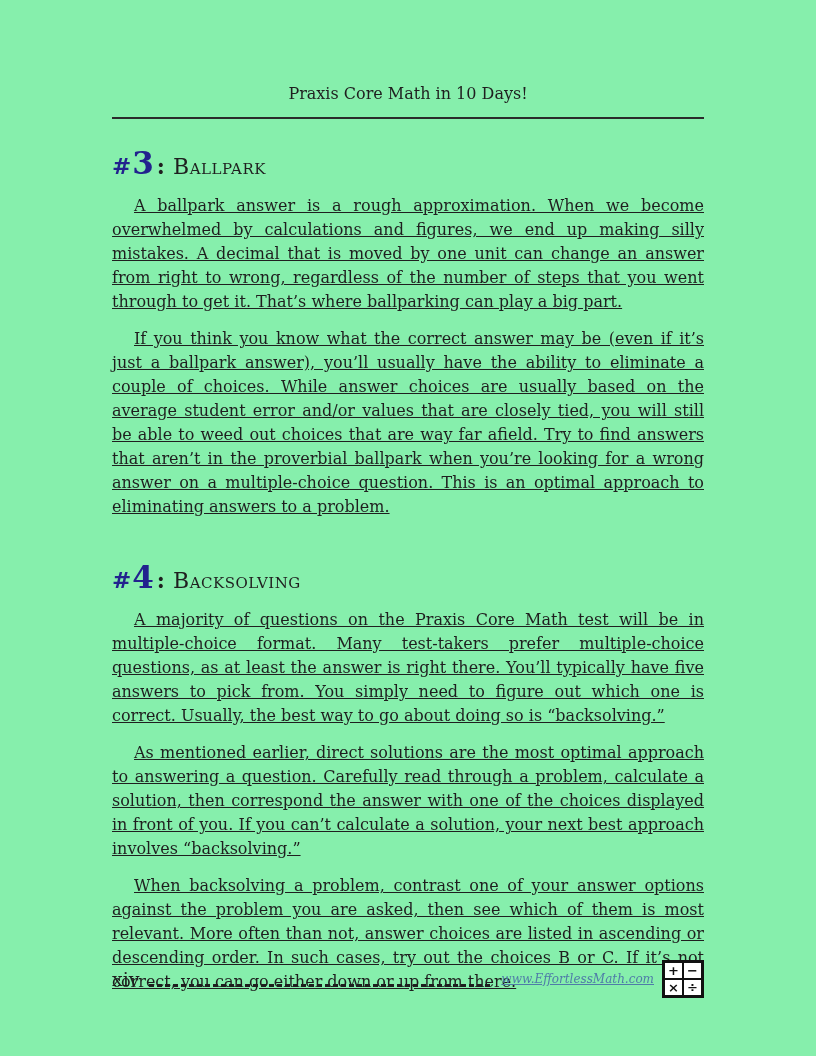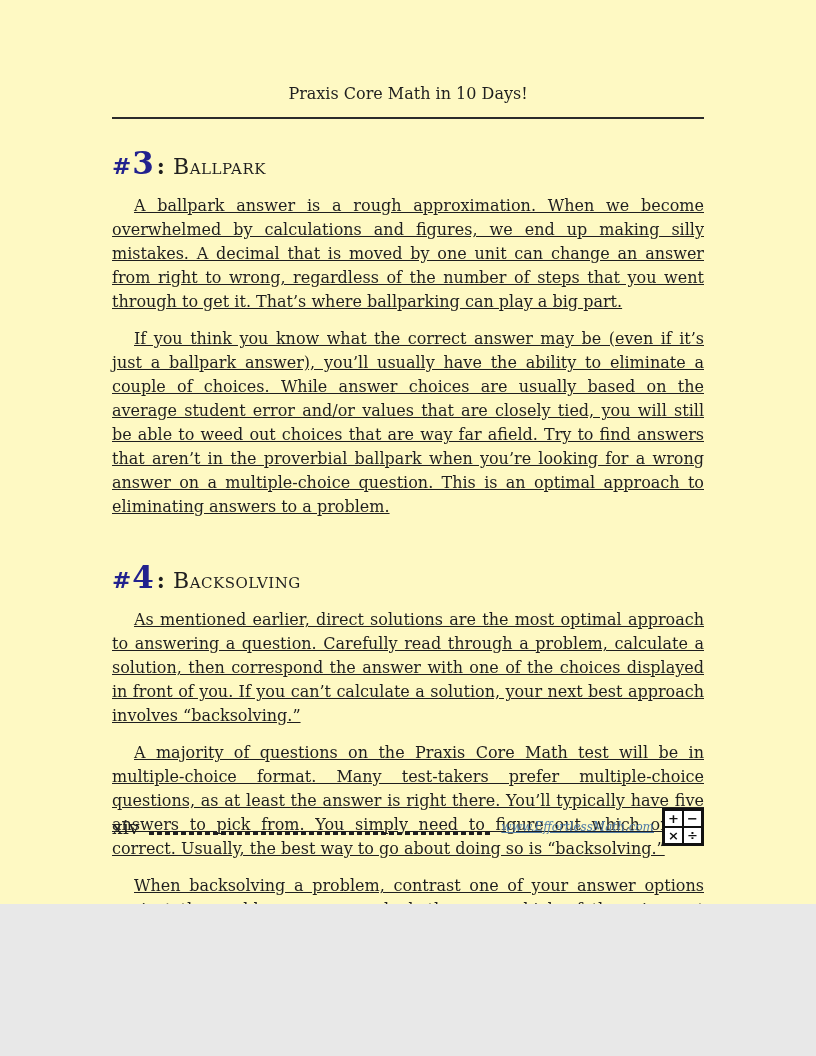--- a/index.html
+++ b/index.html
@@ -3,23 +3,23 @@
 <meta charset="utf-8">
 <style>
   html, body {
     margin: 0;
     padding: 0;
     background: #e8e8e8;
   }
   .page {
     position: relative;
     width: 816px;
-    height: 904px;
+    height: 1056px;
     margin: 0 auto;
-    background: #fef9c3;
+    background: #86efac;
     font-family: "DejaVu Serif", "Liberation Serif", serif;
     color: #1f1f1f;
     overflow: hidden;
     box-sizing: border-box;
   }
   .content {
     position: absolute;
     left: 112px;
     right: 112px;
     top: 0;
@@ -149,22 +149,22 @@
       <p class="body-para">If you think you know what the correct answer may be (even if it’s just a ballpark answer), you’ll usually have the ability to eliminate a couple of choices. While answer choices are usually based on the average student error and/or values that are closely tied, you will still be able to weed out choices that are way far afield. Try to find answers that aren’t in the proverbial ballpark when you’re looking for a wrong answer on a multiple-choice question. This is an optimal approach to eliminating answers to a problem.</p>
     </div>
 
     <div class="section section2">
       <div class="section-heading">
         <span class="heading-hash">#</span>
         <span class="heading-number">4</span>
         <span class="heading-colon">:</span>
         <span class="heading-title">Backsolving</span>
       </div>
+      <p class="body-para">A majority of questions on the Praxis Core Math test will be in multiple-choice format. Many test-takers prefer multiple-choice questions, as at least the answer is right there. You’ll typically have five answers to pick from. You simply need to figure out which one is correct. Usually, the best way to go about doing so is “backsolving.”</p>
       <p class="body-para">As mentioned earlier, direct solutions are the most optimal approach to answering a question. Carefully read through a problem, calculate a solution, then correspond the answer with one of the choices displayed in front of you. If you can’t calculate a solution, your next best approach involves “backsolving.”</p>
-      <p class="body-para">A majority of questions on the Praxis Core Math test will be in multiple-choice format. Many test-takers prefer multiple-choice questions, as at least the answer is right there. You’ll typically have five answers to pick from. You simply need to figure out which one is correct. Usually, the best way to go about doing so is “backsolving.”</p>
       <p class="body-para">When backsolving a problem, contrast one of your answer options against the problem you are asked, then see which of them is most relevant. More often than not, answer choices are listed in ascending or descending order. In such cases, try out the choices B or C. If it’s not correct, you can go either down or up from there.</p>
     </div>
 
   </div>
 
   <div class="footer">
     <span class="page-number">xiv</span>
     <span class="dotted-leader"></span>
     <a class="site-link">www.EffortlessMath.com</a>
     <span class="math-logo">

